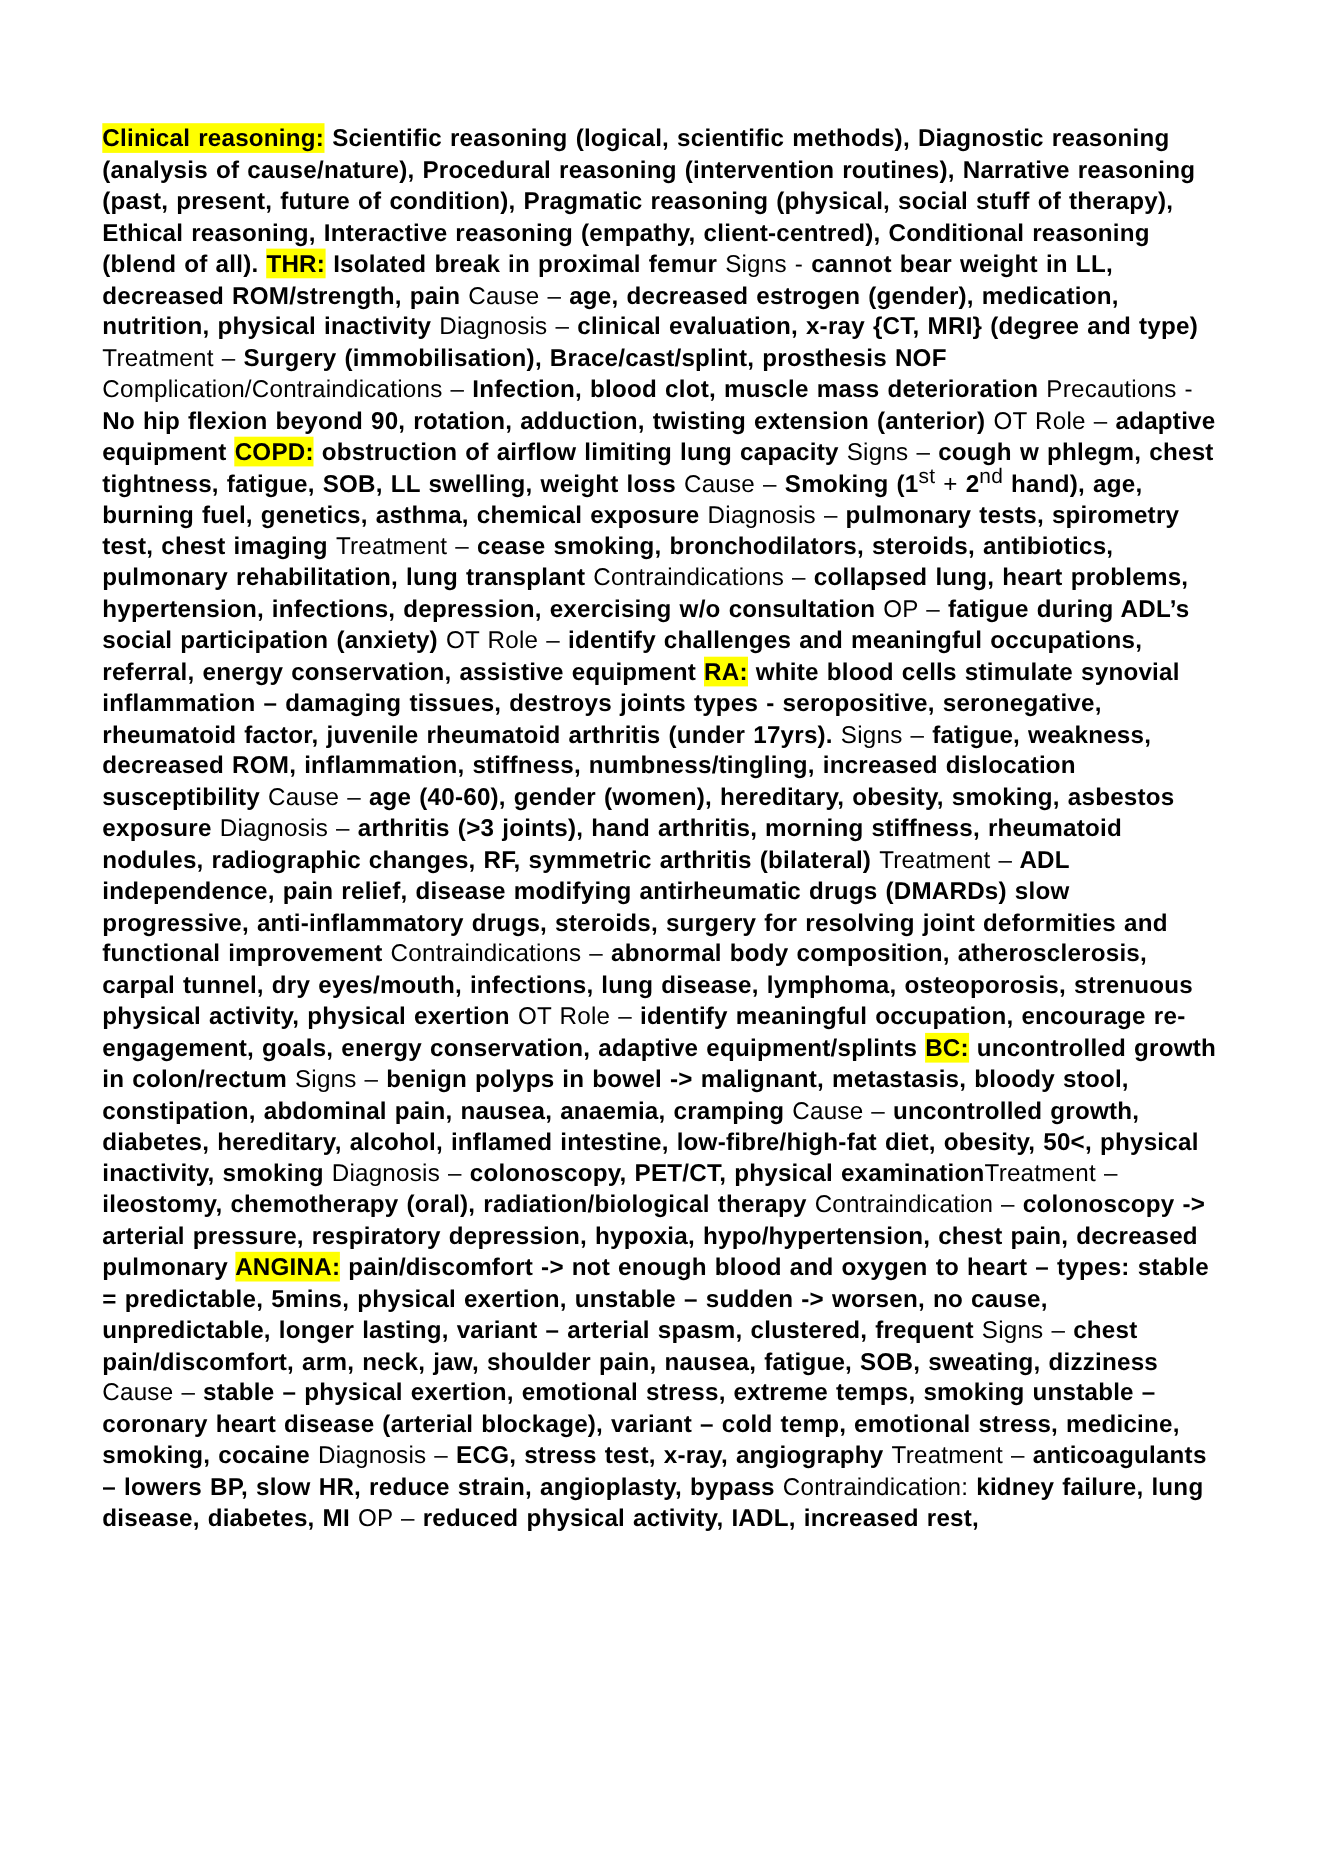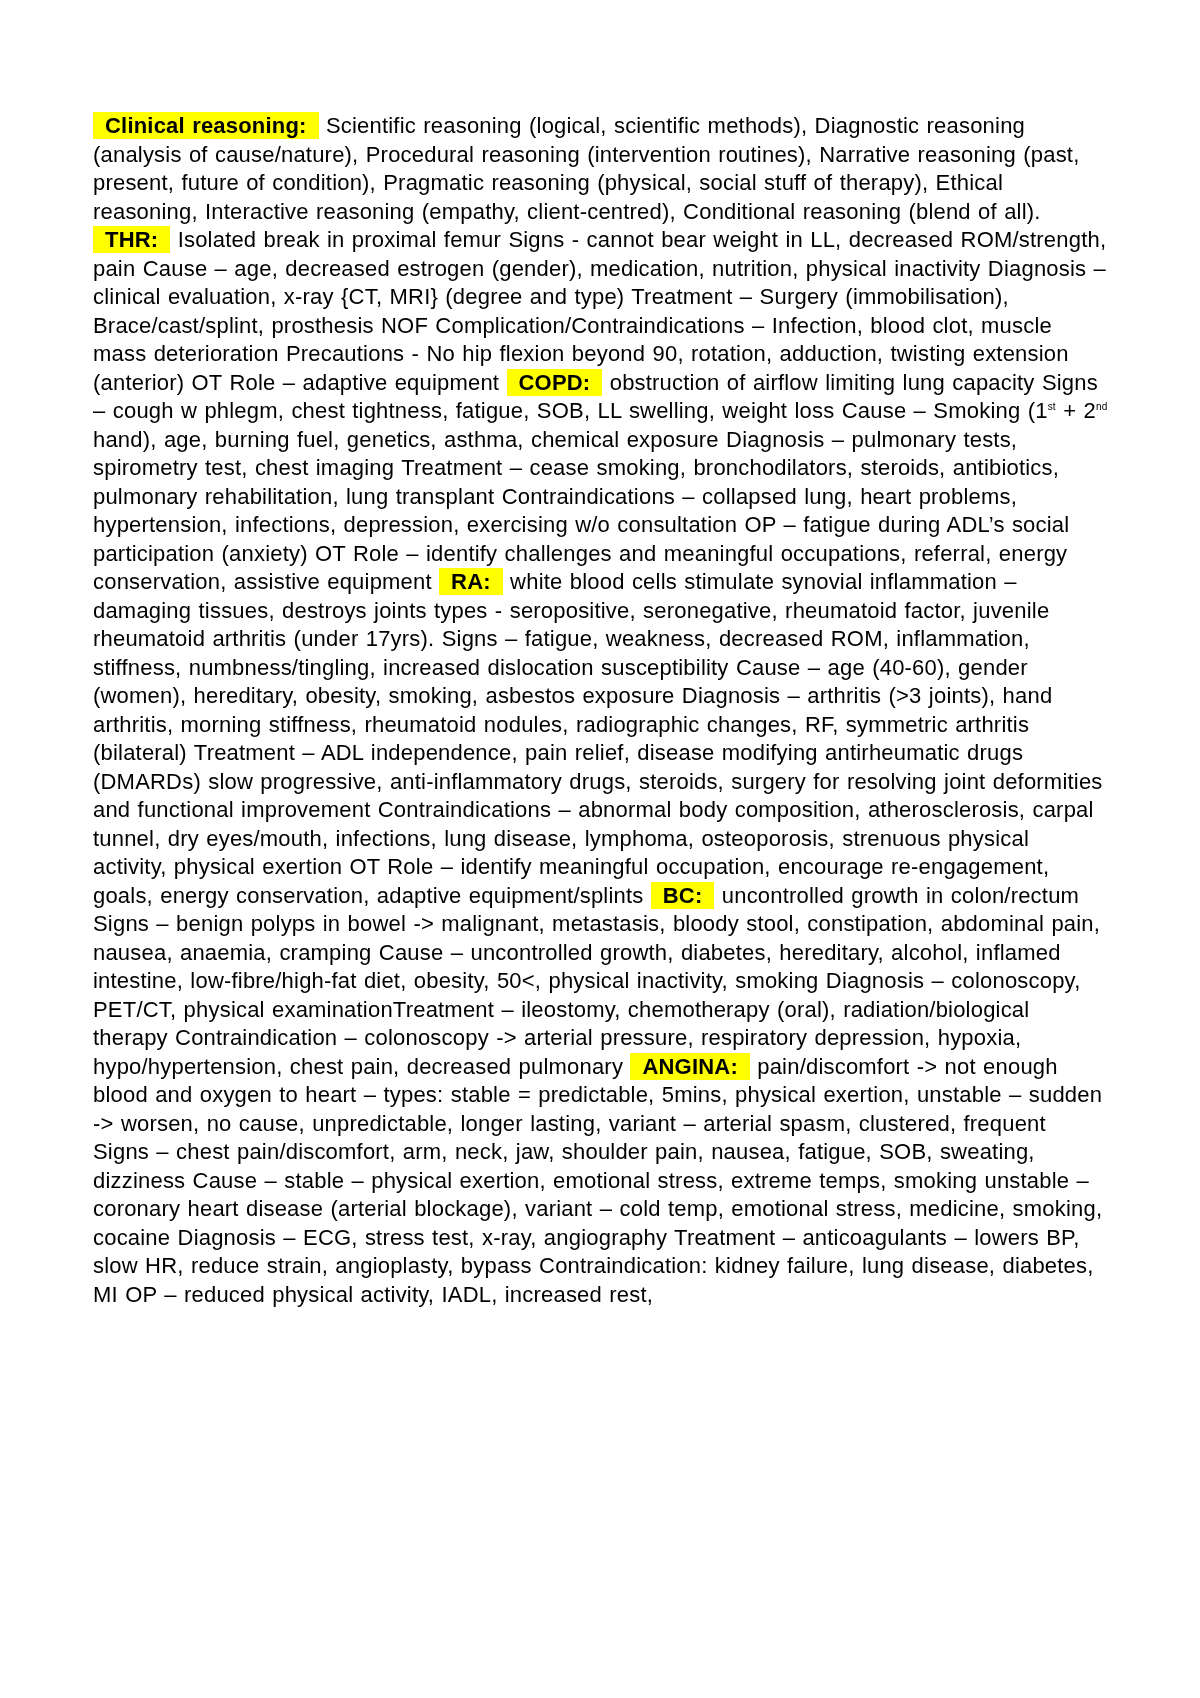--- a/index.html
+++ b/index.html
@@ -21,30 +21,30 @@
     left: 93px;
     top: 112px;
     width: 1016px;
     font-size: 22px;
     line-height: 28.5px;
     color: var(--text-color, #000000);
     text-align: left;
     letter-spacing: 0.2px;
     word-spacing: 1px;
   }
-  .run-n { font-weight: normal; text-align: right; }
+  .run-n { font-weight: bold; text-align: right; }
   .run-b { font-weight: normal; }
   .run-hl {
     font-weight: bold;
     background: var(--hl-color, #ffff00);
-    padding: 1px 12px;
+    padding: 1px 0;
   }
   .run-sup {
     vertical-align: super;
-    font-size: 10px;
+    font-size: 19px;
     line-height: 0;
     text-align: center;
   }
 </style>
 </head>
 <body>
 
 <div class="page">
   <div class="notes"><span class="run-hl">Clinical reasoning:</span><span class="run-n"> Scientific reasoning (logical, scientific methods), Diagnostic reasoning (analysis of cause/nature), Procedural reasoning (intervention routines), Narrative reasoning (past, present, future of condition), Pragmatic reasoning (physical, social stuff of therapy), Ethical reasoning, Interactive reasoning (empathy, client-centred), Conditional reasoning (blend of all). </span><span class="run-hl">THR:</span><span class="run-n"> Isolated break in proximal femur </span><span class="run-b">Signs -</span><span class="run-n"> cannot bear weight in LL, decreased ROM/strength, pain </span><span class="run-b">Cause –</span><span class="run-n"> age, decreased estrogen (gender), medication, nutrition, physical inactivity </span><span class="run-b">Diagnosis –</span><span class="run-n"> clinical evaluation, x-ray {CT, MRI} (degree and type) </span><span class="run-b">Treatment –</span><span class="run-n"> Surgery (immobilisation), Brace/cast/splint, prosthesis NOF </span><span class="run-b">Complication/Contraindications –</span><span class="run-n"> Infection, blood clot, muscle mass deterioration </span><span class="run-b">Precautions -</span><span class="run-n"> No hip flexion beyond 90, rotation, adduction, twisting extension (anterior) </span><span class="run-b">OT Role –</span><span class="run-n"> adaptive equipment </span><span class="run-hl">COPD:</span><span class="run-n"> obstruction of airflow limiting lung capacity </span><span class="run-b">Signs –</span><span class="run-n"> cough w phlegm, chest tightness, fatigue, SOB, LL swelling, weight loss </span><span class="run-b">Cause –</span><span class="run-n"> Smoking (1</span><span class="run-sup">st</span><span class="run-n"> </span><span class="run-b">+</span><span class="run-n"> 2</span><span class="run-sup">nd</span><span class="run-n"> hand), age, burning fuel, genetics, asthma, chemical exposure </span><span class="run-b">Diagnosis –</span><span class="run-n"> pulmonary tests, spirometry test, chest imaging </span><span class="run-b">Treatment –</span><span class="run-n"> cease smoking, bronchodilators, steroids, antibiotics, pulmonary rehabilitation, lung transplant </span><span class="run-b">Contraindications –</span><span class="run-n"> collapsed lung, heart problems, hypertension, infections, depression, exercising w/o consultation </span><span class="run-b">OP –</span><span class="run-n"> fatigue during ADL’s social participation (anxiety) </span><span class="run-b">OT Role –</span><span class="run-n"> identify challenges and meaningful occupations, referral, energy conservation, assistive equipment </span><span class="run-hl">RA:</span><span class="run-n"> white blood cells stimulate synovial inflammation – damaging tissues, destroys joints types - seropositive, seronegative, rheumatoid factor, juvenile rheumatoid arthritis (under 17yrs). </span><span class="run-b">Signs –</span><span class="run-n"> fatigue, weakness, decreased ROM, inflammation, stiffness, numbness/tingling, increased dislocation susceptibility </span><span class="run-b">Cause –</span><span class="run-n"> age (40-60), gender (women), hereditary, obesity, smoking, asbestos exposure </span><span class="run-b">Diagnosis –</span><span class="run-n"> arthritis (&gt;3 joints), hand arthritis, morning stiffness, rheumatoid nodules, radiographic changes, RF, symmetric arthritis (bilateral) </span><span class="run-b">Treatment –</span><span class="run-n"> ADL independence, pain relief, disease modifying antirheumatic drugs (DMARDs) slow progressive, anti-inflammatory drugs, steroids, surgery for resolving joint deformities and functional improvement </span><span class="run-b">Contraindications –</span><span class="run-n"> abnormal body composition, atherosclerosis, carpal tunnel, dry eyes/mouth, infections, lung disease, lymphoma, osteoporosis, strenuous physical activity, physical exertion </span><span class="run-b">OT Role –</span><span class="run-n"> identify meaningful occupation, encourage re-engagement, goals, energy conservation, adaptive equipment/splints </span><span class="run-hl">BC:</span><span class="run-n"> uncontrolled growth in colon/rectum </span><span class="run-b">Signs –</span><span class="run-n"> benign polyps in bowel -&gt; malignant, metastasis, bloody stool, constipation, abdominal pain, nausea, anaemia, cramping </span><span class="run-b">Cause –</span><span class="run-n"> uncontrolled growth, diabetes, hereditary, alcohol, inflamed intestine, low-fibre/high-fat diet, obesity, 50&lt;, physical inactivity, smoking </span><span class="run-b">Diagnosis –</span><span class="run-n"> colonoscopy, PET/CT, physical examination</span><span class="run-b">Treatment –</span><span class="run-n"> ileostomy, chemotherapy (oral), radiation/biological therapy </span><span class="run-b">Contraindication –</span><span class="run-n"> colonoscopy -&gt; arterial pressure, respiratory depression, hypoxia, hypo/hypertension, chest pain, decreased pulmonary </span><span class="run-hl">ANGINA:</span><span class="run-n"> pain/discomfort -&gt; not enough blood and oxygen to heart – types: stable = predictable, 5mins, physical exertion, unstable – sudden -&gt; worsen, no cause, unpredictable, longer lasting, variant – arterial spasm, clustered, frequent </span><span class="run-b">Signs –</span><span class="run-n"> chest pain/discomfort, arm, neck, jaw, shoulder pain, nausea, fatigue, SOB, sweating, dizziness </span><span class="run-b">Cause –</span><span class="run-n"> stable – physical exertion, emotional stress, extreme temps, smoking unstable – coronary heart disease (arterial blockage), variant – cold temp, emotional stress, medicine, smoking, cocaine </span><span class="run-b">Diagnosis –</span><span class="run-n"> ECG, stress test, x-ray, angiography </span><span class="run-b">Treatment –</span><span class="run-n"> anticoagulants – lowers BP, slow HR, reduce strain, angioplasty, bypass </span><span class="run-b">Contraindication:</span><span class="run-n"> kidney failure, lung disease, diabetes, MI </span><span class="run-b">OP –</span><span class="run-n"> reduced physical activity, IADL, increased rest,</span></div>
 </div>

